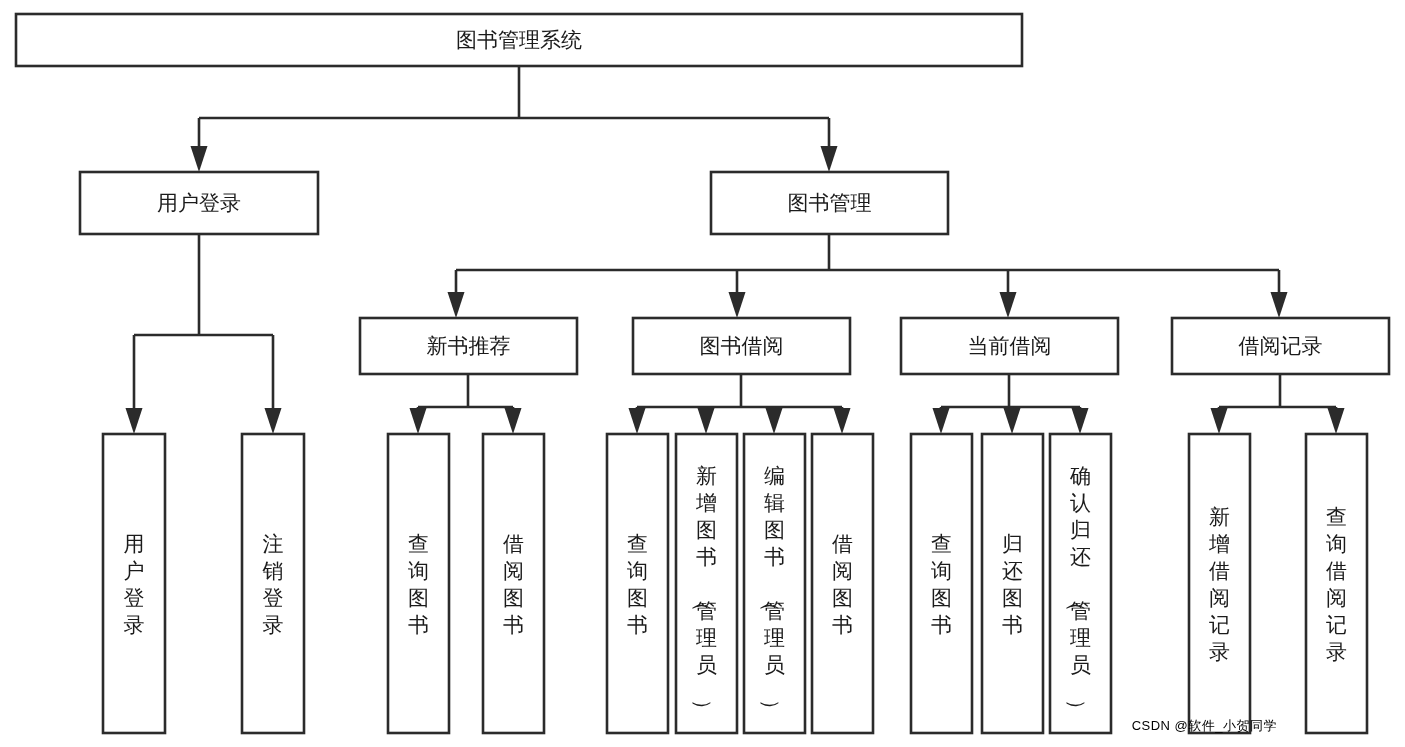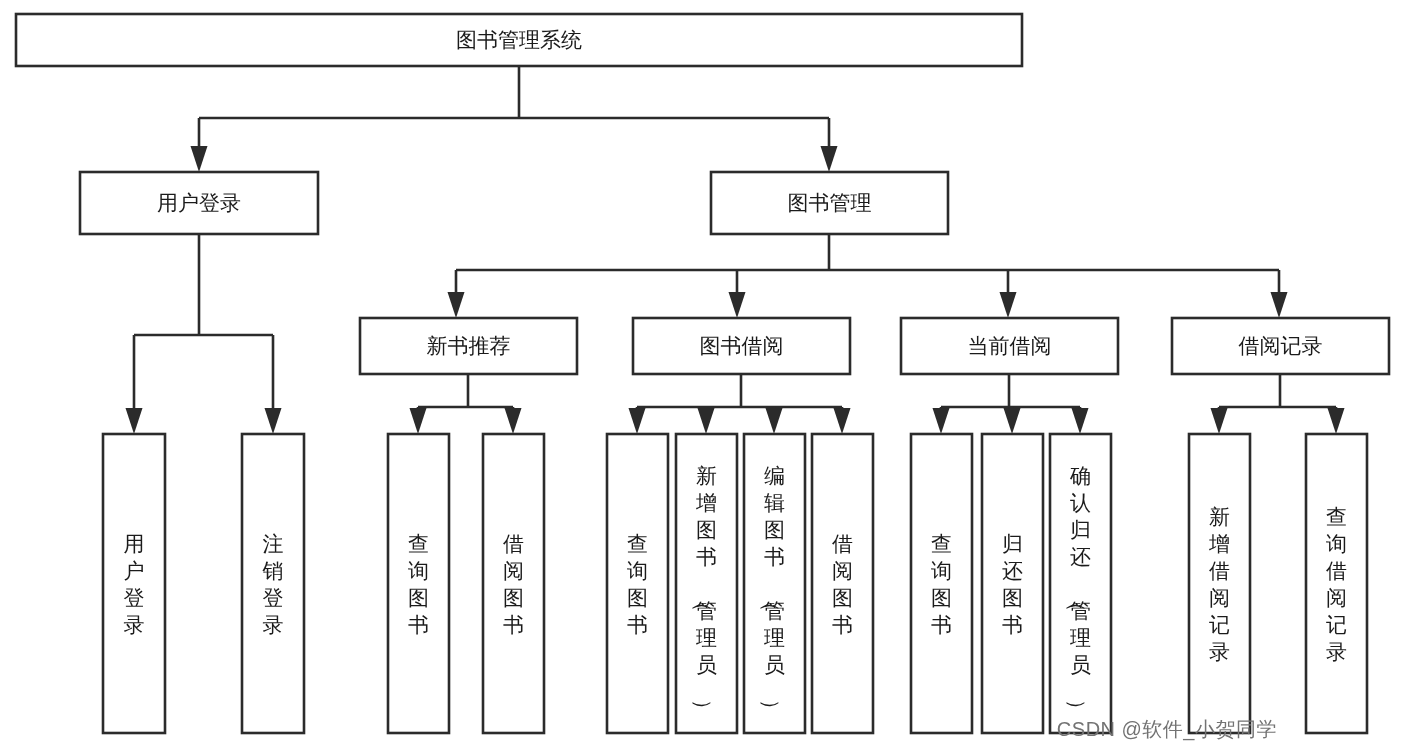--- a/index.html
+++ b/index.html
@@ -54,24 +54,24 @@
   .node-label-v {
     font-family: "Liberation Sans", "DejaVu Sans", sans-serif;
     font-size: 21px;
     fill: #1b1b1b;
     text-anchor: middle;
     white-space: pre;
   }
   .watermark {
     position: absolute;
     right: 8px;
-    bottom: 4px;
-    font-family: "Liberation Sans", "DejaVu Sans", sans-serif;
-    font-size: 20px;
-    color: #737373;
+    bottom: 12px;
+    font-family: "Liberation Sans", "DejaVu Sans", sans-serif;
+    font-size: 13px;
+    color: #000000;
     letter-spacing: 0.5px;
     user-select: none;
     pointer-events: none;
   }
 </style>
 </head>
 <body>
 
 <div id="diagram-root">
   <svg class="flow" viewBox="0 0 1405 747">

